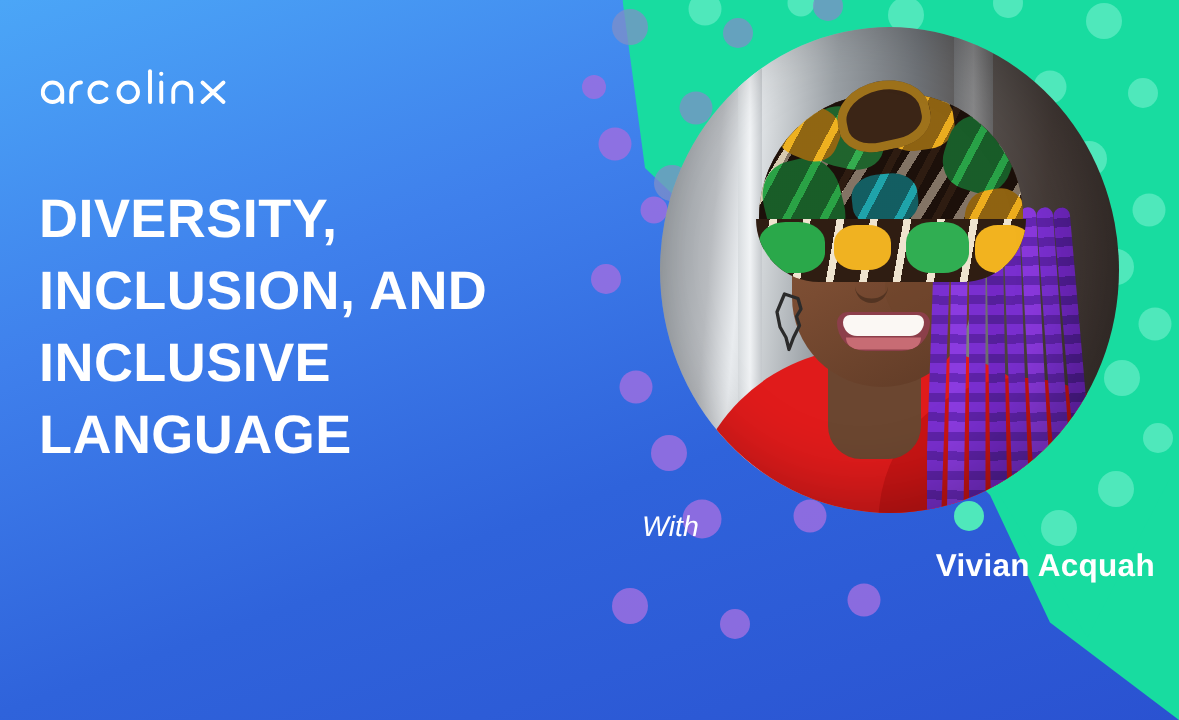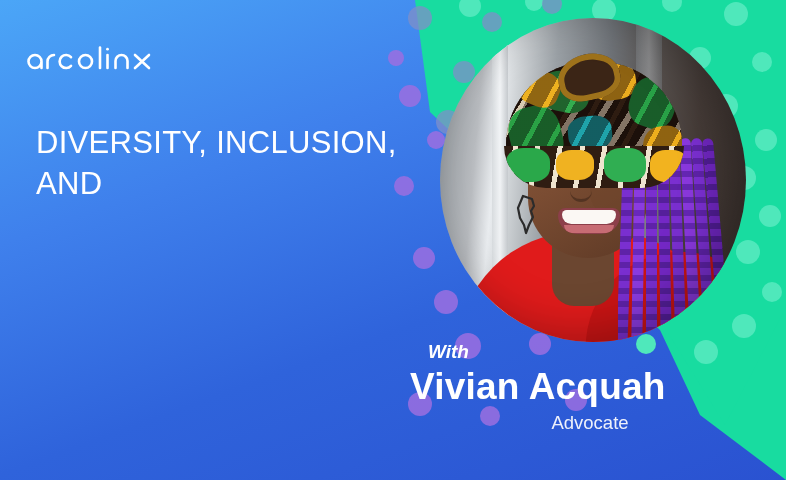--- a/index.html
+++ b/index.html
@@ -128,39 +128,39 @@
   
   .earring { position:absolute; left:72px; top:176px; width:30px; height:42px; }
 
   .photo-shade { position:absolute; inset:0; border-radius:50%;
     box-shadow:inset -18px -8px 46px rgba(0,0,0,.28); }
 
   
   .logo { position:absolute; left:27px; top:44px; width:150px; height:34px; }
 
   .title {
-    position:absolute; left:36px; top:122px; width:400px;
-    color:#ffffff; font-size:31px; line-height:1.33; letter-spacing:.3px;
-    font-weight:400;
+    position:absolute; left:26px; top:122px; width:400px;
+    color:#ffffff; font-size:36px; line-height:1.33; letter-spacing:.3px;
+    font-weight:700;
   }
 
   .qa {
     position:absolute; left:16px; top:234px;
     color:#18dca0; font-size:152px; line-height:1; font-weight:700;
     letter-spacing:-2px;
     font-family:"DejaVu Sans", sans-serif;
   }
 
   .with {
     position:absolute; left:428px; top:341px;
-    color:#ffffff; font-size:19px; font-style:italic; font-weight:700;
+    color:#ffffff; font-size:19px; font-style:italic; font-weight:400;
   }
   .speaker-name {
-    position:absolute; left:410px; top:366px; width:360px; text-align:left;
-    color:#ffffff; font-size:37px; font-weight:700; letter-spacing:.2px;
+    position:absolute; left:410px; top:366px; width:360px; text-align:right;
+    color:#ffffff; font-size:21px; font-weight:700; letter-spacing:.2px;
   }
   .speaker-role {
     position:absolute; left:410px; top:410px; width:360px; text-align:center;
     color:#eef1fb; font-size:18.5px; font-weight:400; line-height:1.38;
   }
 </style>
 </head>
 <body>
 
 <div id="slide">
@@ -275,22 +275,22 @@
       <path d="M73 3.5V24"></path>
       <path d="M80.5 11v13"></path>
       <circle cx="80.5" cy="5.2" r="1.4" fill="#ffffff" stroke="none"></circle>
       <path d="M88.5 24v-7a6 6 0 0 1 12 0v7"></path>
       <path d="M108 11l14 13M122 11l-14 13"></path>
     </g>
   </svg>
 
   <div class="title">
     <div>DIVERSITY, INCLUSION, AND</div>
+    <div>INCLUSIVE LANGUAGE</div>
   </div>
 
 
   <div class="with">With</div>
   <div class="speaker-name">Vivian Acquah</div>
   <div class="speaker-role">
-    <div>Advocate</div>
   </div>
 
 </div>
 
 </body></html>

